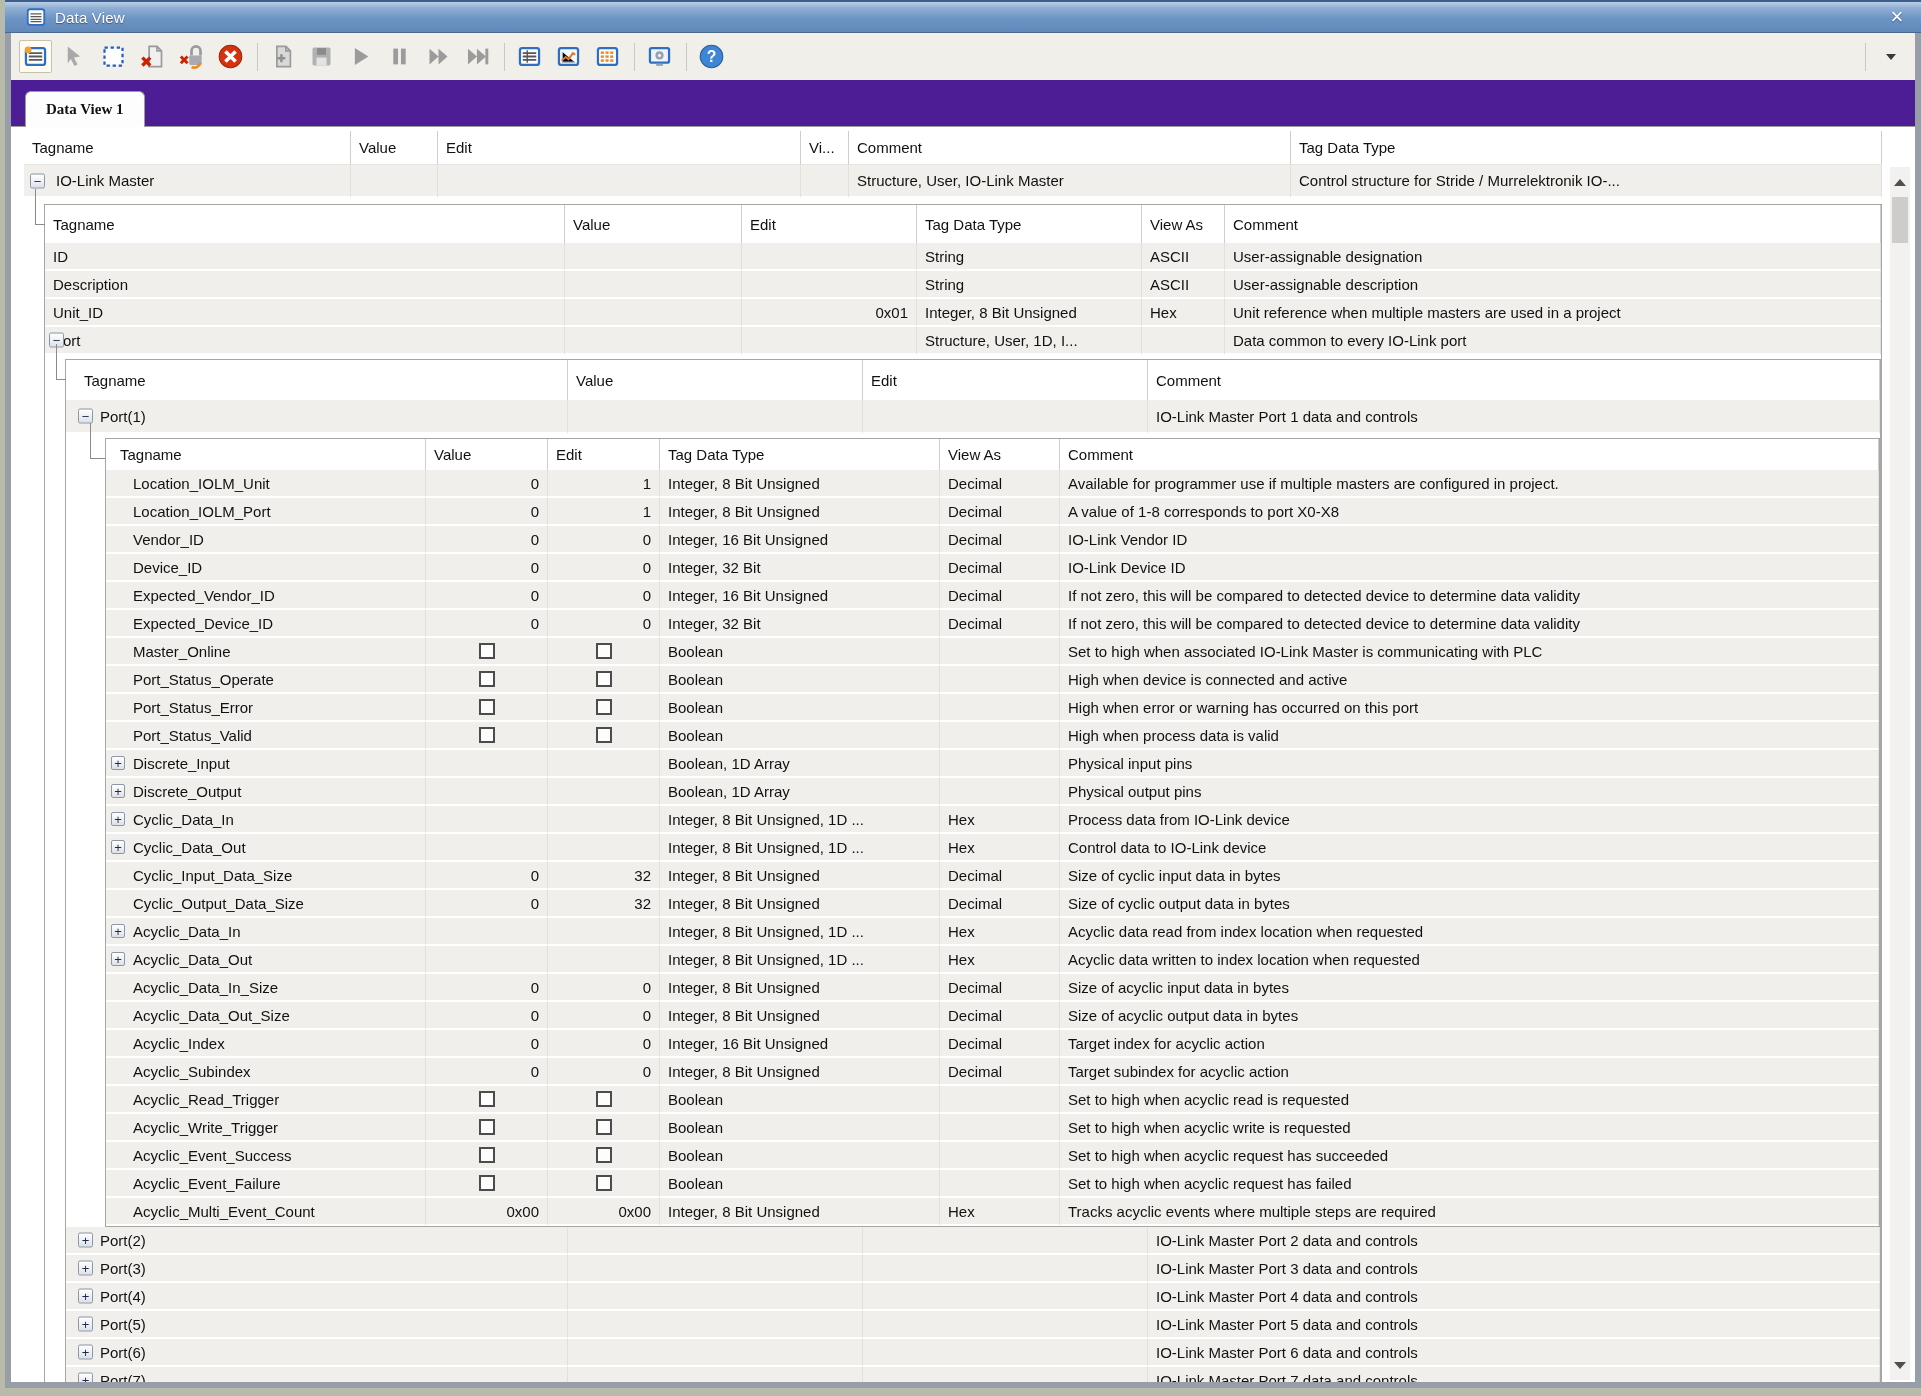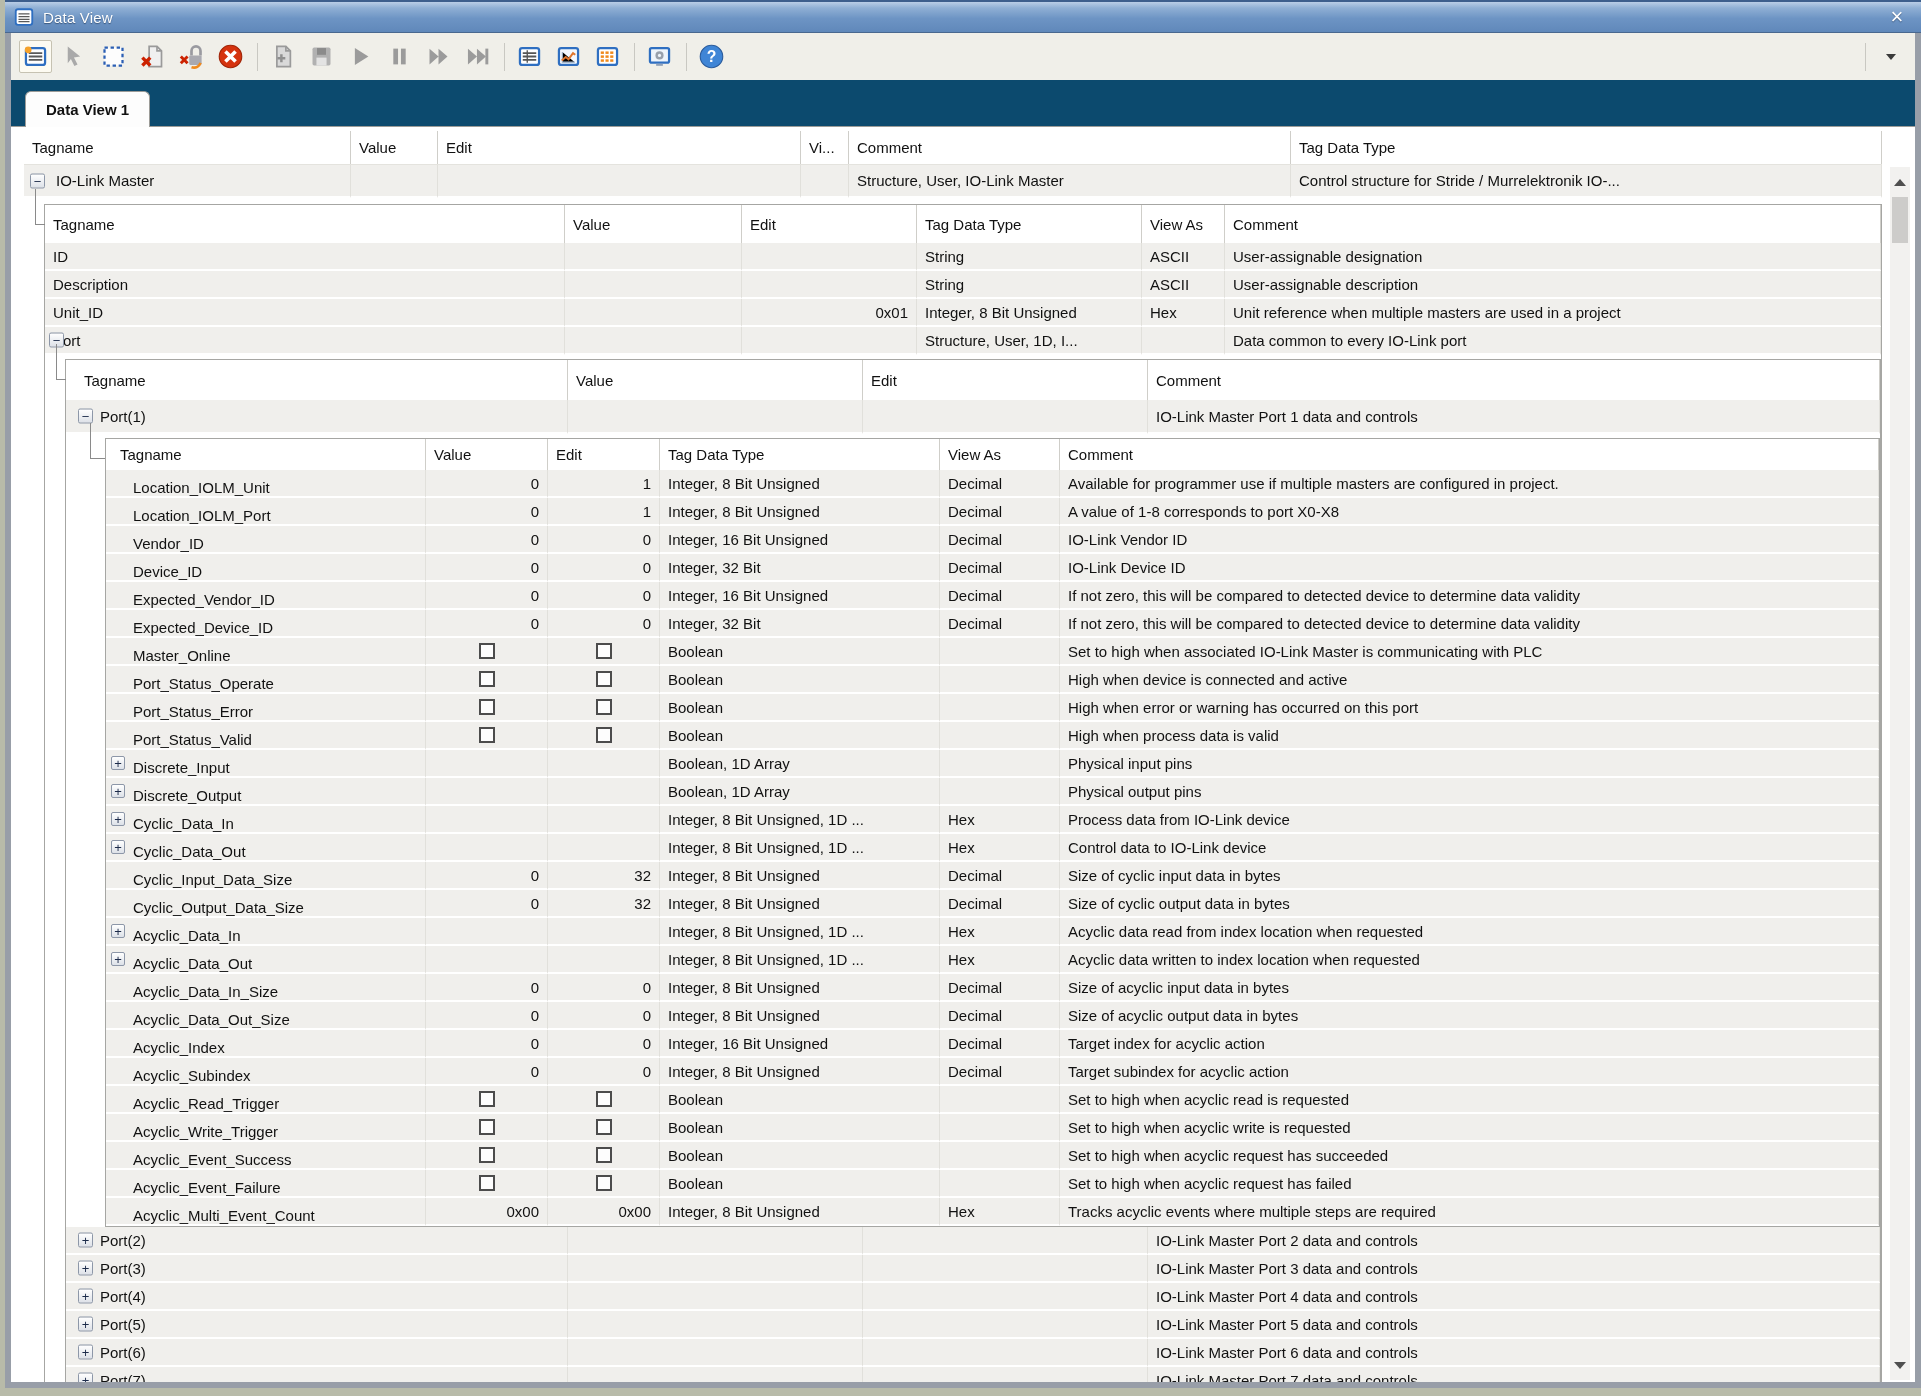--- a/index.html
+++ b/index.html
@@ -2,40 +2,40 @@
 <html><head>
 <meta charset="utf-8">
 <style>
   * { box-sizing: border-box; margin: 0; padding: 0; }
   html,body { width:1921px; height:1396px; overflow:hidden; }
   body { background:#b8bba9; font-family:"Liberation Sans","DejaVu Sans",sans-serif; font-size:15px; color:#111; }
 
   .window { position:absolute; left:5px; top:0; width:1916px; height:1388px; display:flex; flex-direction:column; }
 
   
-  .titlebar { height:33px; flex:0 0 33px; display:flex; align-items:center; padding:0 10px 0 8px;
+  .titlebar { height:33px; flex:0 0 33px; display:flex; align-items:center; padding:0 10px 0 20px;
     background:linear-gradient(#b9cde6 0%, #8fafd4 20%, #6d94c4 55%, #6document 0%, #6d94c4 100%);
     background:linear-gradient(#b9cde6 0%, #8fafd4 20%, #6d94c4 55%, #6088ba 100%);
     border-top:2px solid #3d5e8c; border-bottom:1px solid #49688f; }
   .titleicon { width:22px; height:22px; margin-right:8px; display:flex; align-items:center; }
   .titletext { color:#fff; text-shadow:0 1px 1px rgba(20,40,70,.55); font-size:15px; letter-spacing:.2px; }
   .close { margin-left:auto; color:#fff; font-size:22px; line-height:20px; width:28px; text-align:center; cursor:default; text-shadow:0 1px 1px rgba(20,40,70,.5); }
 
   
   .frame { flex:1; border:6px solid #989ea8; border-top:0; display:flex; flex-direction:column; background:#f0efe9; min-height:0; }
 
   .toolbar { height:47px; flex:0 0 47px; display:flex; align-items:center; padding:0 8px; background:#f0efe9; }
   .tbtn { width:33px; height:33px; border:1px solid transparent; background:transparent; display:flex; align-items:center; justify-content:center; margin-right:6px; padding:0; }
   .tbtn.active { background:#fdfbf2; border:1px solid #c6c2b2; border-radius:2px; }
   .tsep { width:1px; height:28px; background:#c9c8c2; margin:0 8px 0 4px; }
   .tb-spacer { flex:1; }
   .caret { width:0; height:0; border-left:5px solid transparent; border-right:5px solid transparent; border-top:6px solid #3a3a3a; }
 
   
-  .tabstrip { height:46px; flex:0 0 46px; background:#0c4a6e; display:flex; align-items:flex-end; padding-left:14px; }
+  .tabstrip { height:46px; flex:0 0 46px; background:#4c1d95; display:flex; align-items:flex-end; padding-left:14px;font-family:Liberation Serif, serif; }
   .tab { position:relative; z-index:2; height:36px; margin-bottom:-1px; background:#fdfdfd; border:1px solid #9c9c98; border-bottom:none; border-radius:6px 6px 0 0; padding:0 20px; display:flex; align-items:center; font-weight:bold; font-size:15px; }
 
   
   .gridarea { flex:1; min-height:0; background:#fff; border-top:1px solid #9c9c98; position:relative; padding:4px 33px 0 13px; overflow:hidden; }
 
   .g { display:grid; align-items:stretch; }
   .g1 { grid-template-columns:327px 87px 363px 48px 442px minmax(0,1fr); }
   .g2 { grid-template-columns:520px 177px 175px 225px 83px minmax(0,1fr); }
   .g3 { grid-template-columns:502px 295px 285px minmax(0,1fr); }
   .g4 { grid-template-columns:320px 122px 112px 280px 120px minmax(0,1fr); }
@@ -54,21 +54,21 @@
 
   .num { margin-left:auto; }
   .cbx { position:absolute; left:50%; top:50%; transform:translate(-50%,-50%); width:16px; height:16px; background:#fdfdfd; border:2px solid #4c4c4c; }
 
   .expand { position:absolute; width:15px; height:15px; border:1px solid #8d97a8; border-radius:2px; background:linear-gradient(#ffffff,#dde1e8); color:#1c2b4a; font-size:13px; line-height:13px; display:flex; align-items:center; justify-content:center; top:50%; transform:translateY(-50%); }
 
   
   .t1 { padding-left:32px; } .t1 .expand { left:6px; }
   .t2 { } .t2 .expand { left:4px; }
   .t3 { padding-left:34px; } .t3 .expand { left:12px; }
-  .t4 { padding-left:27px;align-items:flex-end; } .t4 .expand { left:5px; width:14px; height:14px; }
+  .t4 { padding-left:27px; } .t4 .expand { left:5px; width:14px; height:14px; }
   .h-tag3 { padding-left:18px; }
   .h-tag4 { padding-left:14px; }
 
   
   .tbl { border:1px solid #a6a6a3; background:#fff; position:relative; }
   .nest2 { margin:6px 0 0 20px; }
   .nest3 { margin:4px 0 0 20px; }
   .nest4 { margin:4px 0 0 39px; }
   .tbl::before { content:""; position:absolute; top:-16px; width:9px; height:35px; border-left:1px solid #8a8a8a; border-bottom:1px solid #8a8a8a; }
   .nest2::before { left:-10px; }

